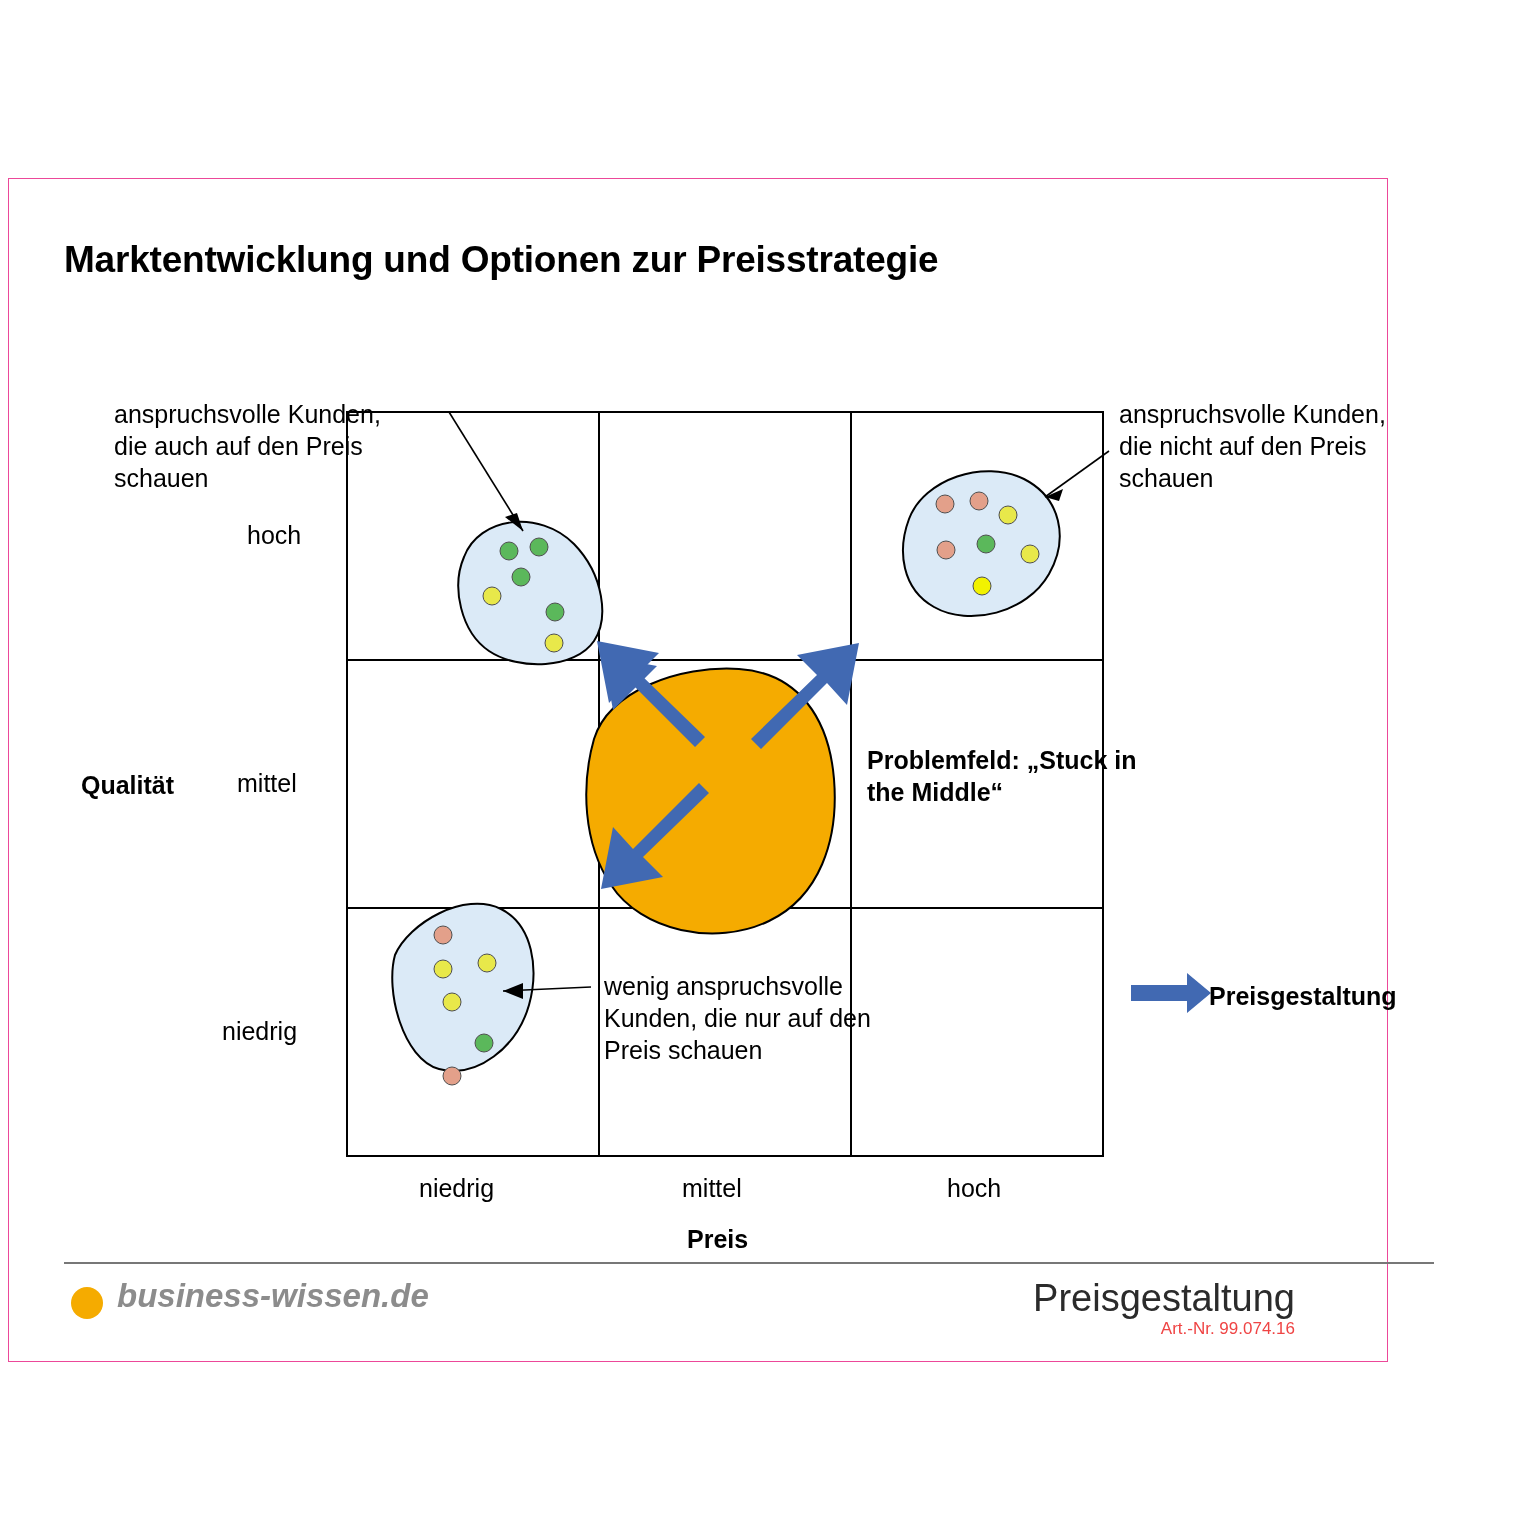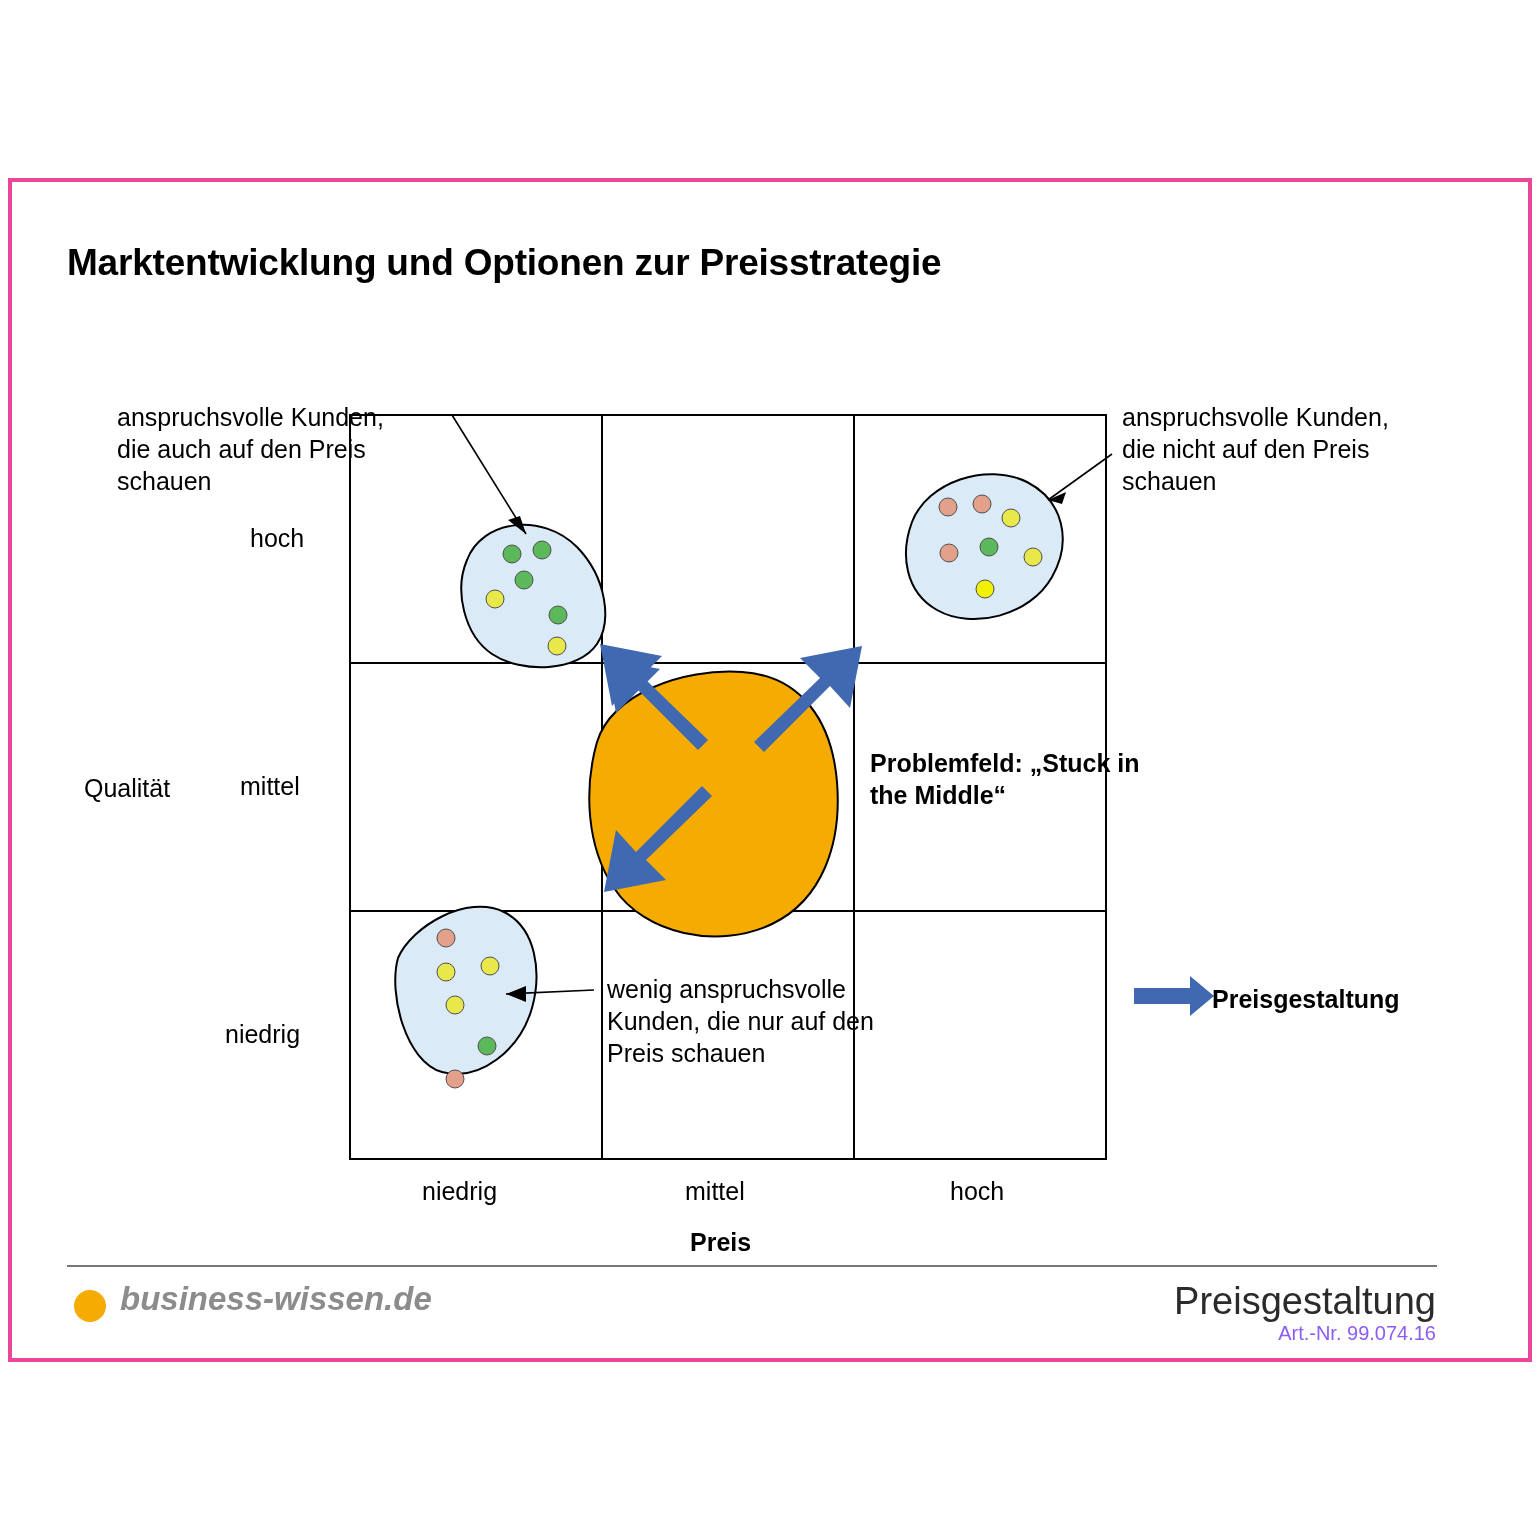--- a/index.html
+++ b/index.html
@@ -11,24 +11,24 @@
     width: 1540px;
     height: 1540px;
     font-family: "Liberation Sans", sans-serif;
     position: relative;
     overflow: hidden;
   }
   #slide {
     position: absolute;
     left: 8px;
     top: 178px;
-    width: 1524px;
+    width: 1380px;
     height: 1184px;
     background: #ffffff;
-    border: 4px solid #ec4899;
+    border: 1px solid #ec4899;
     box-sizing: border-box;
   }
   #title {
     position: absolute;
     left: 55px;
     top: 60px;
     font-size: 37px;
     font-weight: bold;
     color: #000000;
     letter-spacing: -0.2px;
@@ -43,21 +43,21 @@
   }
   .lbl {
     position: absolute;
     font-size: 25px;
     color: #000000;
     line-height: 1.28;
     white-space: pre-line;
   }
   .lbl.b { font-weight: bold; }
 
-  #axis-y-title { left: 72px; top: 590px; font-weight: normal; font-size: 25px; }
+  #axis-y-title { left: 72px; top: 590px; font-weight: bold; font-size: 25px; }
   #y-hoch   { left: 238px; top: 340px; }
   #y-mittel { left: 228px; top: 588px; }
   #y-niedrig{ left: 213px; top: 836px; }
 
   #x-niedrig{ left: 410px; top: 993px; }
   #x-mittel { left: 673px; top: 993px; }
   #x-hoch   { left: 938px; top: 993px; }
   #axis-x-title { left: 678px; top: 1044px; font-weight: bold; }
 
   #note-tl { left: 105px; top: 219px; }
@@ -98,22 +98,22 @@
     right: 92px;
     top: 1098px;
     font-size: 38px;
     color: #2b2b2b;
     white-space: nowrap;
   }
   #doc-art {
     position: absolute;
     right: 92px;
     top: 1140px;
-    font-size: 20px;
-    color: #8b5cf6;
+    font-size: 17px;
+    color: #ef4444;
     white-space: nowrap;
   }
 </style>
 </head>
 <body>
 
 <div id="slide">
 
   <div id="title">Marktentwicklung und Optionen zur Preisstrategie</div>
 

